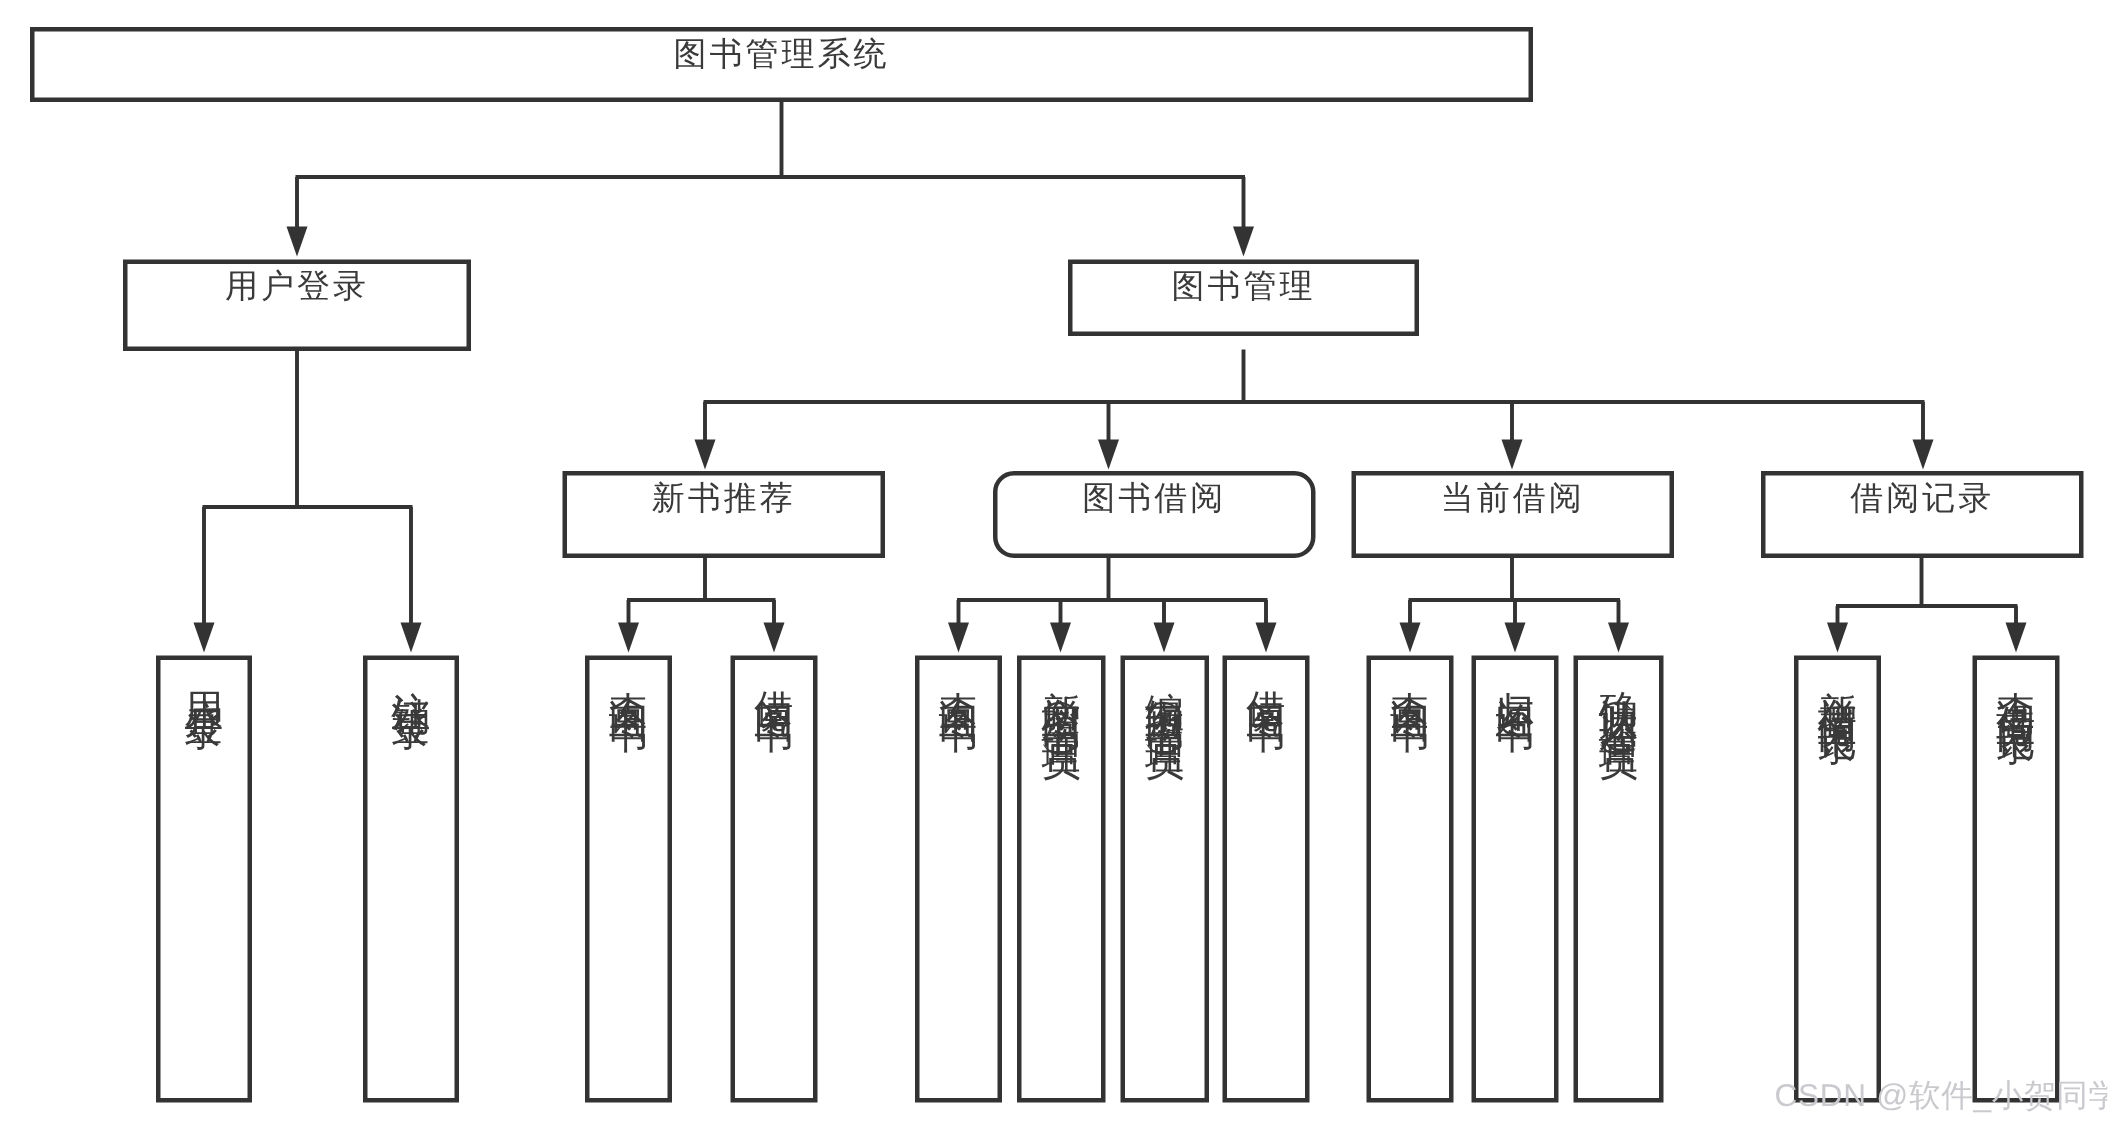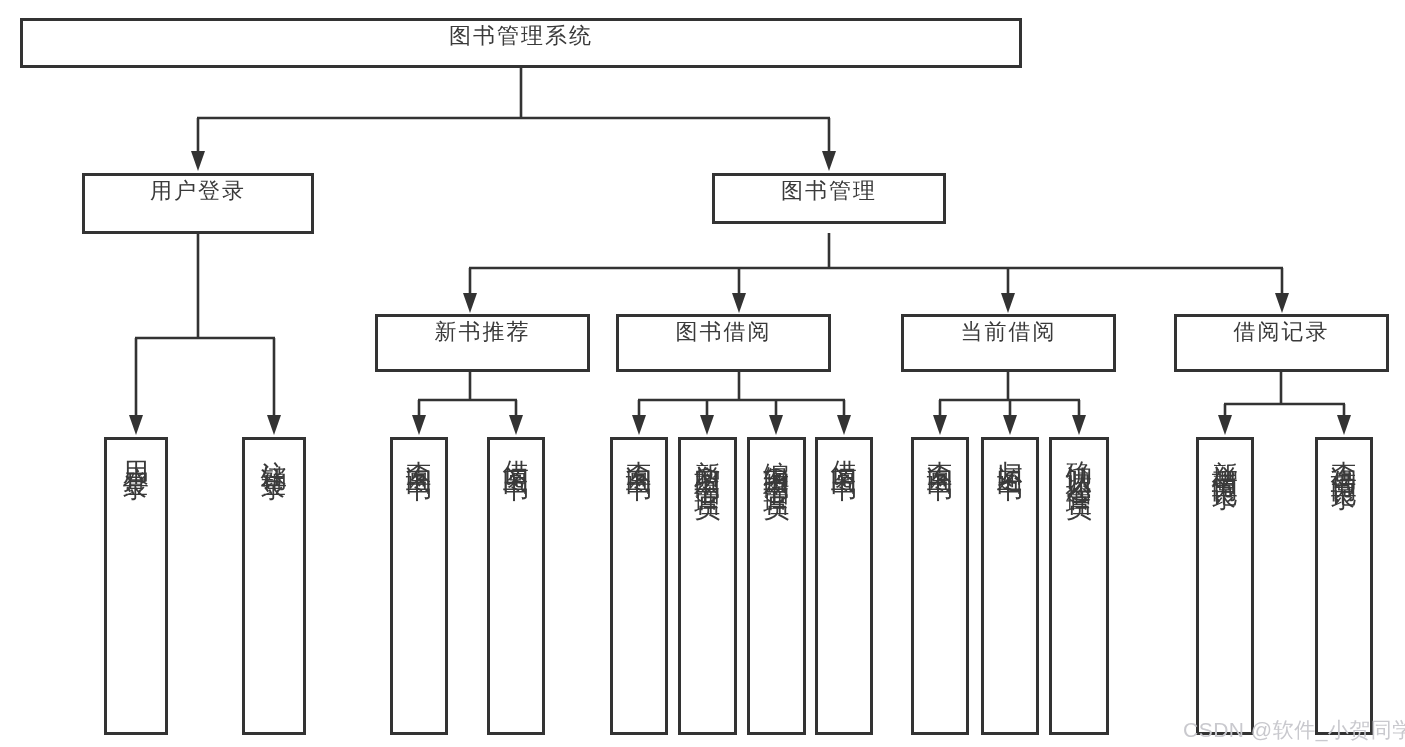--- a/index.html
+++ b/index.html
@@ -115,21 +115,21 @@
   <div class="box" style="left:82px;top:173px;width:232px;height:61px;">
     <span class="hlabel">用户登录</span>
   </div>
   <div class="box" style="left:712px;top:173px;width:234px;height:51px;">
     <span class="hlabel">图书管理</span>
   </div>
 
   <div class="box" style="left:363px;top:314px;width:215px;height:58px;margin-left:12px;">
     <span class="hlabel">新书推荐</span>
   </div>
-  <div class="box" style="left:616px;top:314px;width:215px;height:58px;">
+  <div class="box" style="left:662px;top:314px;width:215px;height:58px;border-radius:14px;">
     <span class="hlabel">图书借阅</span>
   </div>
   <div class="box" style="left:901px;top:314px;width:215px;height:58px;">
     <span class="hlabel">当前借阅</span>
   </div>
   <div class="box" style="left:1174px;top:314px;width:215px;height:58px;">
     <span class="hlabel">借阅记录</span>
   </div>
 
   <div class="box leaf" style="left:104px;top:437px;width:64px;height:298px;">

